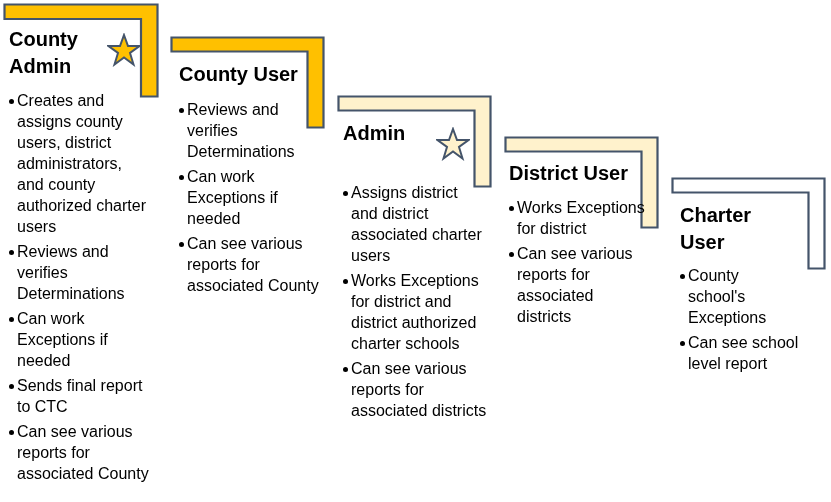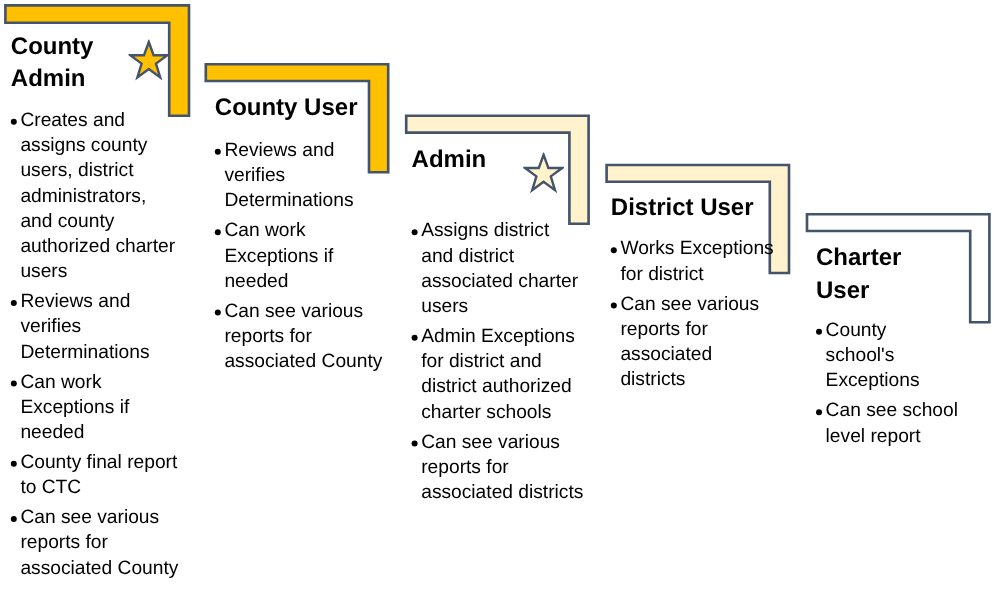--- a/index.html
+++ b/index.html
@@ -70,26 +70,26 @@
     <div>County</div>
     <div>Admin</div>
   </div>
   <svg class="star" style="left:107px;top:33px;" viewBox="0 0 34 34">
     <polygon points="17,2 21,13 32.5,13 23,20 26.5,31.5 17,24.5 7.5,31.5 11,20 1.5,13 13,13" fill="#FFC000" stroke="#44546A" stroke-width="2" stroke-linejoin="miter"></polygon>
   </svg>
   <ul class="bullets" style="left:9px;top:90px;width:140px;">
     <li>Creates and assigns county users, district administrators, and county authorized charter users</li>
     <li>Reviews and verifies Determinations</li>
     <li>Can work Exceptions if needed</li>
-    <li>County final report to CTC</li>
+    <li>Sends final report to CTC</li>
     <li>Can see various reports for associated County</li>
   </ul>
 </div>
 
-<div class="step" style="left:167px;top:49px;width:170px;height:300px;">
+<div class="step" style="left:167px;top:33px;width:170px;height:300px;">
   <svg class="bracket" width="170" height="100" viewBox="0 0 170 100">
     <path d="M4.5 4.5 H156.5 V94.5 H140.5 V18.5 H4.5 Z" fill="#FFC000" stroke="#44546A" stroke-width="2.2" stroke-linejoin="miter"></path>
   </svg>
   <div class="title" style="left:12px;top:28px;">County User</div>
   <ul class="bullets" style="left:12px;top:66px;width:140px;">
     <li>Reviews and verifies Determinations</li>
     <li>Can work Exceptions if needed</li>
     <li>Can see various reports for associated County</li>
   </ul>
 </div>
@@ -99,21 +99,21 @@
     <path d="M4.5 4.5 H156.5 V94.5 H140.5 V18.5 H4.5 Z" fill="#FFF2CC" stroke="#44546A" stroke-width="2.2" stroke-linejoin="miter"></path>
   </svg>
   <div class="title" style="left:9px;top:28px;">
     <div>Admin</div>
   </div>
   <svg class="star" style="left:102px;top:35px;" viewBox="0 0 34 34">
     <polygon points="17,2 21,13 32.5,13 23,20 26.5,31.5 17,24.5 7.5,31.5 11,20 1.5,13 13,13" fill="#FFF2CC" stroke="#44546A" stroke-width="2" stroke-linejoin="miter"></polygon>
   </svg>
   <ul class="bullets" style="left:9px;top:90px;width:145px;">
     <li>Assigns district and district associated charter users</li>
-    <li>Admin Exceptions for district and district authorized charter schools</li>
+    <li>Works Exceptions for district and district authorized charter schools</li>
     <li>Can see various reports for associated districts</li>
   </ul>
 </div>
 
 <div class="step" style="left:501px;top:133px;width:170px;height:240px;">
   <svg class="bracket" width="170" height="100" viewBox="0 0 170 100">
     <path d="M4.5 4.5 H156.5 V94.5 H140.5 V18.5 H4.5 Z" fill="#FFF2CC" stroke="#44546A" stroke-width="2.2" stroke-linejoin="miter"></path>
   </svg>
   <div class="title" style="left:8px;top:27px;">District User</div>
   <ul class="bullets" style="left:8px;top:64px;width:140px;">

